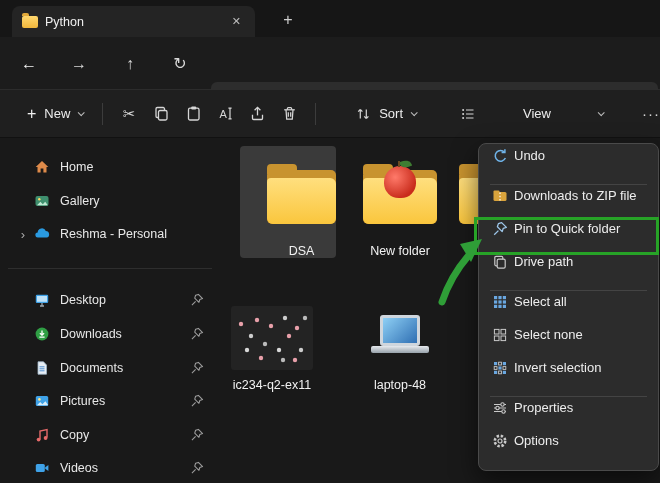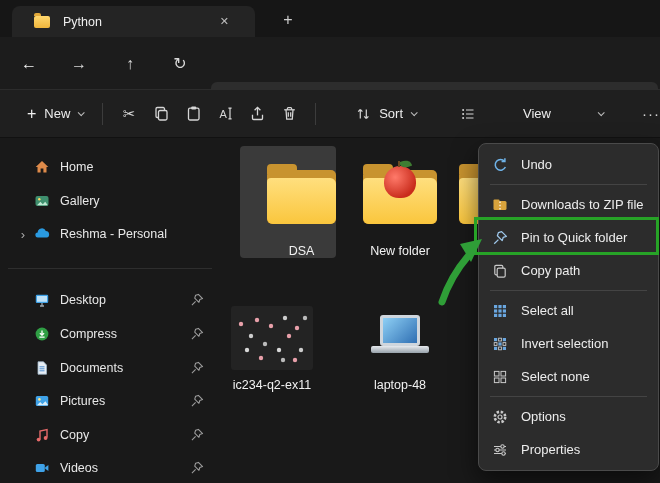--- a/index.html
+++ b/index.html
@@ -8,21 +8,21 @@
     width:660px; height:483px; position:relative; overflow:hidden;
     background:#191919; color:#e8e8e8;
     font-family:"Liberation Sans","DejaVu Sans",sans-serif; font-size:13px;
     -webkit-font-smoothing:antialiased;
   }
   svg { display:block; }
 
   
   .tab-strip { position:absolute; top:0; left:0; width:660px; height:37px; background:#161616; }
   .tab { position:absolute; left:12px; top:6px; width:243px; height:31px; background:#242424;
-         border-radius:8px 8px 0 0; display:flex; align-items:center; gap:13px; padding:0 22px; }
+         border-radius:8px 8px 0 0; display:flex; align-items:center; gap:7px; padding:0 10px; }
   .mini-folder { width:16px; height:12px; background:linear-gradient(#ffd76e,#f0b63c); border-radius:2px; position:relative; flex:0 0 auto; }
   .mini-folder::before { content:""; position:absolute; top:-3px; left:0; width:7px; height:3px; background:#e2a93a; border-radius:2px 2px 0 0; }
   .tab-title { flex:1; font-size:12.5px; color:#f0f0f0; white-space:nowrap; overflow:hidden; }
   .tab-close { font-size:11px; color:#bdbdbd; padding:2px 4px; }
   .newtab { position:absolute; left:276px; top:8px; width:24px; height:24px; display:flex; align-items:center; justify-content:center; color:#cfcfcf; font-size:16px; border-radius:4px; }
 
   
   .nav-bar { position:absolute; top:37px; left:0; width:660px; height:53px; background:#1c1c1c; border-bottom:1px solid #2c2c2c; }
   .nav-btn { position:absolute; top:12px; width:32px; height:29px; display:flex; align-items:center; justify-content:center; font-size:16px; color:#d8d8d8; border-radius:4px; }
   .nav-back{left:13px;color:#f2f2f2;} .nav-fwd{left:63px;} .nav-up{left:114px;} .nav-refresh{left:164px;}
@@ -71,21 +71,21 @@
 
   .laptop { position:relative; width:58px; height:46px; }
   .laptop-screen { position:absolute; left:9px; top:0; width:40px; height:31px; border:3px solid #cfd6dd; border-radius:3px;
                    background:linear-gradient(135deg,#8fd0f5,#2f6fb3); }
   .laptop-base { position:absolute; left:0; bottom:8px; width:58px; height:7px; border-radius:2px;
                  background:linear-gradient(#e6eaee,#97a1aa); }
 
   
   .ctx { position:absolute; left:478px; top:143px; width:181px; background:#2c2c2c; border:1px solid #4a4a4a;
          border-radius:8px; box-shadow:0 10px 26px rgba(0,0,0,.55); z-index:40; padding:4px 4px; display:flex; flex-direction:column; }
-  .ctx-item { height:33px; display:flex; align-items:center; gap:13px; padding:0 9px; border-radius:4px; font-size:13px; color:#ededed; }
+  .ctx-item { height:33px; display:flex; gap:6px; padding:0 9px; border-radius:4px; font-size:13px; color:#ededed; }
   .ctx-sep { height:1px; background:#444; margin:3px 7px; }
   .ctx-ico { width:16px; height:16px; flex:0 0 auto; display:flex; align-items:center; justify-content:center; }
 
   
   .pin-highlight { position:absolute; left:474px; top:217px; width:185px; height:38px; border:3px solid #27a327;
                    z-index:60; pointer-events:none; }
   .arrow-annot { position:absolute; left:424px; top:230px; z-index:70; pointer-events:none; }
 </style>
 </head>
 <body>
@@ -228,21 +228,21 @@
   <svg class="side-pin" width="14" height="14" viewBox="0 0 16 16" fill="none" stroke="#b5b5b5" stroke-width="1.2" stroke-linejoin="round">
       <path d="M9.6 1.6l4.8 4.8-3.2 1-1 3.2-4.8-4.8 1-3.2z"></path>
       <path d="M6.4 9.6 2.2 13.8"></path>
     </svg>
 </div>
 <div class="side-item" style="top:319px">
   <svg class="side-ico" width="16" height="16" viewBox="0 0 16 16">
       <circle cx="8" cy="8" r="6.4" fill="#2f9e44"></circle>
       <path d="M8 4.4v4.8M8 9.2 5.9 7.1M8 9.2l2.1-2.1M5.4 11.2h5.2" stroke="#fff" stroke-width="1.3" fill="none"></path>
     </svg>
-  <span>Compress</span>
+  <span>Downloads</span>
   <svg class="side-pin" width="14" height="14" viewBox="0 0 16 16" fill="none" stroke="#b5b5b5" stroke-width="1.2" stroke-linejoin="round">
       <path d="M9.6 1.6l4.8 4.8-3.2 1-1 3.2-4.8-4.8 1-3.2z"></path>
       <path d="M6.4 9.6 2.2 13.8"></path>
     </svg>
 </div>
 <div class="side-item" style="top:353px">
   <svg class="side-ico" width="16" height="16" viewBox="0 0 16 16">
       <path d="M4 1.8h5.5L12.5 5v9.2H4z" fill="#e8eef5" stroke="#9fb6c9" stroke-width=".8"></path>
       <path d="M5.5 6.8h5M5.5 8.8h5M5.5 10.8h5" stroke="#4f8fd0" stroke-width="1"></path>
     </svg>
@@ -388,41 +388,53 @@
     <span>Pin to Quick folder</span>
   </div>
 
   <div class="ctx-item">
     <span class="ctx-ico">
       <svg width="16" height="16" viewBox="0 0 16 16" fill="none" stroke="#c9c9c9" stroke-width="1.2">
           <rect x="5.2" y="5.2" width="8" height="9" rx="1.4"></rect>
           <path d="M10.8 5.2V3.6c0-.7-.5-1.2-1.2-1.2H4c-.7 0-1.2.5-1.2 1.2v7c0 .7.5 1.2 1.2 1.2h1.2"></path>
         </svg>
     </span>
-    <span>Copy path</span>
+    <span>Drive path</span>
   </div>
   <div class="ctx-sep"></div>
 
   <div class="ctx-item">
     <span class="ctx-ico">
       <svg width="16" height="16" viewBox="0 0 16 16">
           <g fill="#6aa7e0">
             <rect x="2" y="2" width="3.2" height="3.2"></rect>
             <rect x="6.4" y="2" width="3.2" height="3.2"></rect>
             <rect x="10.8" y="2" width="3.2" height="3.2"></rect>
             <rect x="2" y="6.4" width="3.2" height="3.2"></rect>
             <rect x="6.4" y="6.4" width="3.2" height="3.2"></rect>
             <rect x="10.8" y="6.4" width="3.2" height="3.2"></rect>
             <rect x="2" y="10.8" width="3.2" height="3.2"></rect>
             <rect x="6.4" y="10.8" width="3.2" height="3.2"></rect>
             <rect x="10.8" y="10.8" width="3.2" height="3.2"></rect>
           </g>
         </svg>
     </span>
     <span>Select all</span>
+  </div>
+
+  <div class="ctx-item">
+    <span class="ctx-ico">
+      <svg width="16" height="16" viewBox="0 0 16 16" fill="none" stroke="#c9c9c9" stroke-width="1">
+          <rect x="2.4" y="2.4" width="4.6" height="4.6"></rect>
+          <rect x="9" y="2.4" width="4.6" height="4.6"></rect>
+          <rect x="2.4" y="9" width="4.6" height="4.6"></rect>
+          <rect x="9" y="9" width="4.6" height="4.6"></rect>
+        </svg>
+    </span>
+    <span>Select none</span>
   </div>
 
   <div class="ctx-item">
     <span class="ctx-ico">
       <svg width="16" height="16" viewBox="0 0 16 16">
           <g fill="#6aa7e0">
             <rect x="2" y="2" width="3.2" height="3.2"></rect>
             <rect x="10.8" y="2" width="3.2" height="3.2"></rect>
             <rect x="6.4" y="6.4" width="3.2" height="3.2"></rect>
             <rect x="2" y="10.8" width="3.2" height="3.2"></rect>
@@ -431,54 +443,42 @@
           <g fill="none" stroke="#c9c9c9" stroke-width=".9">
             <rect x="6.6" y="2.2" width="2.8" height="2.8"></rect>
             <rect x="2.2" y="6.6" width="2.8" height="2.8"></rect>
             <rect x="11" y="6.6" width="2.8" height="2.8"></rect>
             <rect x="6.6" y="11" width="2.8" height="2.8"></rect>
           </g>
         </svg>
     </span>
     <span>Invert selection</span>
   </div>
-
-  <div class="ctx-item">
-    <span class="ctx-ico">
-      <svg width="16" height="16" viewBox="0 0 16 16" fill="none" stroke="#c9c9c9" stroke-width="1">
-          <rect x="2.4" y="2.4" width="4.6" height="4.6"></rect>
-          <rect x="9" y="2.4" width="4.6" height="4.6"></rect>
-          <rect x="2.4" y="9" width="4.6" height="4.6"></rect>
-          <rect x="9" y="9" width="4.6" height="4.6"></rect>
-        </svg>
-    </span>
-    <span>Select none</span>
-  </div>
   <div class="ctx-sep"></div>
-
-  <div class="ctx-item">
-    <span class="ctx-ico">
-      <svg width="16" height="16" viewBox="0 0 16 16" fill="none">
-          <circle cx="8" cy="8" r="5.2" stroke="#c9c9c9" stroke-width="2.6" stroke-dasharray="2.4 1.7"></circle>
-          <circle cx="8" cy="8" r="2" stroke="#c9c9c9" stroke-width="1.2"></circle>
-        </svg>
-    </span>
-    <span>Options</span>
-  </div>
 
   <div class="ctx-item">
     <span class="ctx-ico">
       <svg width="16" height="16" viewBox="0 0 16 16">
           <path d="M2 4.5h12M2 8h12M2 11.5h12" stroke="#c9c9c9" stroke-width="1.1"></path>
           <circle cx="10.5" cy="4.5" r="1.7" fill="#2c2c2c" stroke="#c9c9c9" stroke-width="1.1"></circle>
           <circle cx="5.5" cy="8" r="1.7" fill="#2c2c2c" stroke="#c9c9c9" stroke-width="1.1"></circle>
           <circle cx="11.5" cy="11.5" r="1.7" fill="#2c2c2c" stroke="#c9c9c9" stroke-width="1.1"></circle>
         </svg>
     </span>
     <span>Properties</span>
   </div>
+
+  <div class="ctx-item">
+    <span class="ctx-ico">
+      <svg width="16" height="16" viewBox="0 0 16 16" fill="none">
+          <circle cx="8" cy="8" r="5.2" stroke="#c9c9c9" stroke-width="2.6" stroke-dasharray="2.4 1.7"></circle>
+          <circle cx="8" cy="8" r="2" stroke="#c9c9c9" stroke-width="1.2"></circle>
+        </svg>
+    </span>
+    <span>Options</span>
+  </div>
 </div>
 
 <div class="pin-highlight"></div>
 <svg class="arrow-annot" width="64" height="78" viewBox="0 0 64 78">
   <path d="M18 72 C 24 54, 32 40, 45 25" stroke="#2f9e37" stroke-width="7" fill="none" stroke-linecap="round"></path>
   <polygon points="36,14 58,9 47,32" fill="#2f9e37"></polygon>
 </svg>
 
 </body></html>

